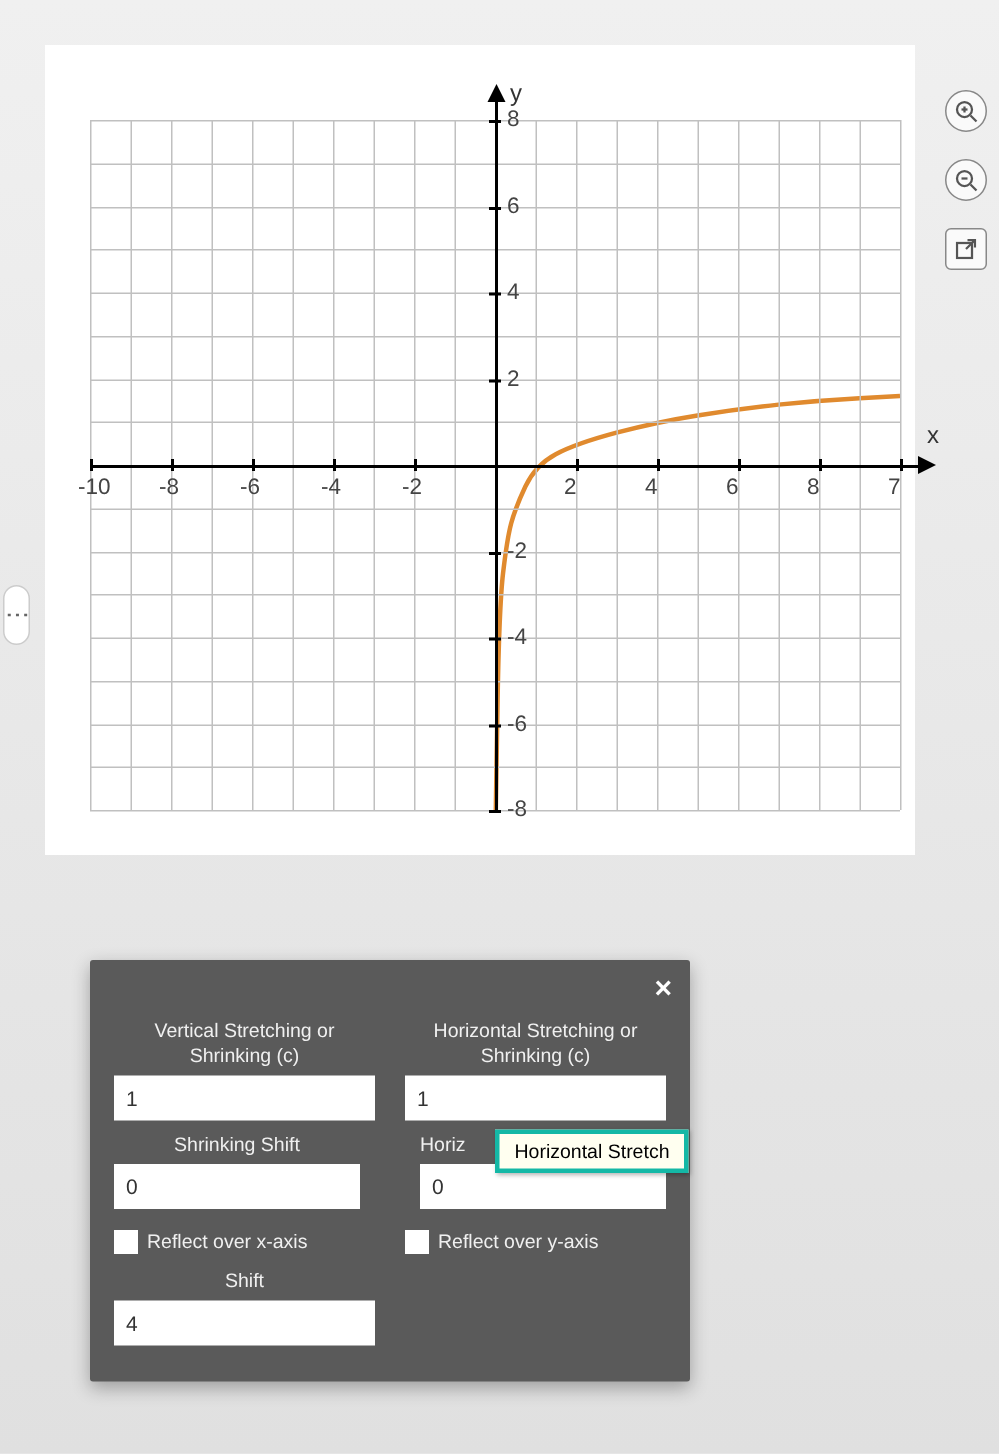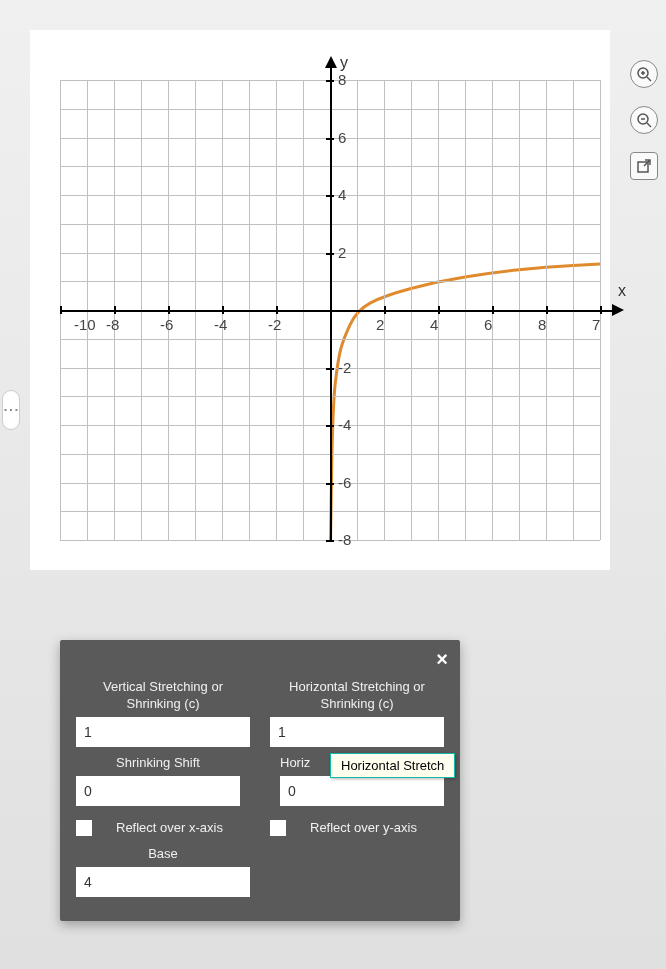--- a/index.html
+++ b/index.html
@@ -121,37 +121,37 @@
       padding: 6px 8px;
       background: #fff;
       border: none;
       font-size: 14px;
       color: #333;
       height: 30px;
     }
     .checkbox-row {
       display: flex;
       align-items: center;
-      gap: 24px;
+      gap: 6px;
       color: #f0f0f0;
       font-size: 13px;
       margin-top: 6px;
       margin-bottom: 6px;
     }
     .checkbox {
       width: 16px;
       height: 16px;
       background: #fff;
       display: inline-block;
       cursor: pointer;
     }
     .tooltip {
       position: absolute;
       background: #fffff0;
-      border: 1px solid #14b8a6;
+      border: 3px solid #14b8a6;
       padding: 4px 10px;
       font-size: 13px;
       color: #000;
       white-space: nowrap;
       z-index: 10;
       top: -2px;
       left: 50px;
       box-shadow: 1px 1px 3px rgba(0,0,0,0.3);
     }
     .tool-icons {
@@ -271,21 +271,21 @@
       <div class="grid-line-h" style="top: 86.25px;"></div>
       <div class="grid-line-h" style="top: 57.5px;"></div>
       <div class="grid-line-h" style="top: 28.75px;"></div>
       <div class="grid-line-h" style="top: 0px;"></div>
       <div class="axis-line" style="top: 230px; left: 0px; width: 555px; height: 2px;"></div>
       <div class="axis-line" style="left: 270px; top: -15px; height: 475px; width: 2px;"></div>
       <div class="arrow-right" style="top: 224px; left: 552px;"></div>
       <div class="arrow-up" style="left: 265px; top: -24px;"></div>
       <div class="axis-label" style="top: 202px; left: 558px;">x</div>
       <div class="axis-label" style="left: 280px; top: -26px;">y</div>
-      <div class="tick-label" style="top: 236px; left: -8px; margin-left: 22px;">-10</div>
+      <div class="tick-label" style="top: 236px; left: -8px;">-10</div>
       <div class="axis-line" style="left: 0px; top: 226px; width: 2px; height: 8px;"></div>
       <div class="tick-label" style="top: 236px; left: 46px;">-8</div>
       <div class="axis-line" style="left: 54px; top: 226px; width: 2px; height: 8px;"></div>
       <div class="tick-label" style="top: 236px; left: 100px;">-6</div>
       <div class="axis-line" style="left: 108px; top: 226px; width: 2px; height: 8px;"></div>
       <div class="tick-label" style="top: 236px; left: 154px;">-4</div>
       <div class="axis-line" style="left: 162px; top: 226px; width: 2px; height: 8px;"></div>
       <div class="tick-label" style="top: 236px; left: 208px;">-2</div>
       <div class="axis-line" style="left: 216px; top: 226px; width: 2px; height: 8px;"></div>
       <div class="tick-label" style="top: 236px; left: 316px;">2</div>
@@ -352,19 +352,19 @@
       </div>
       <div class="col">
         <div class="checkbox-row">
           <span class="checkbox"></span>
           <span>Reflect over y-axis</span>
         </div>
       </div>
     </div>
     <div class="row">
       <div class="col half-col">
-        <div class="field-label">Base</div>
+        <div class="field-label">Shift</div>
         <input class="text-input" value="4" style="">
       </div>
       <div class="col"></div>
     </div>
   </div>
 </div>
 
 </body></html>

